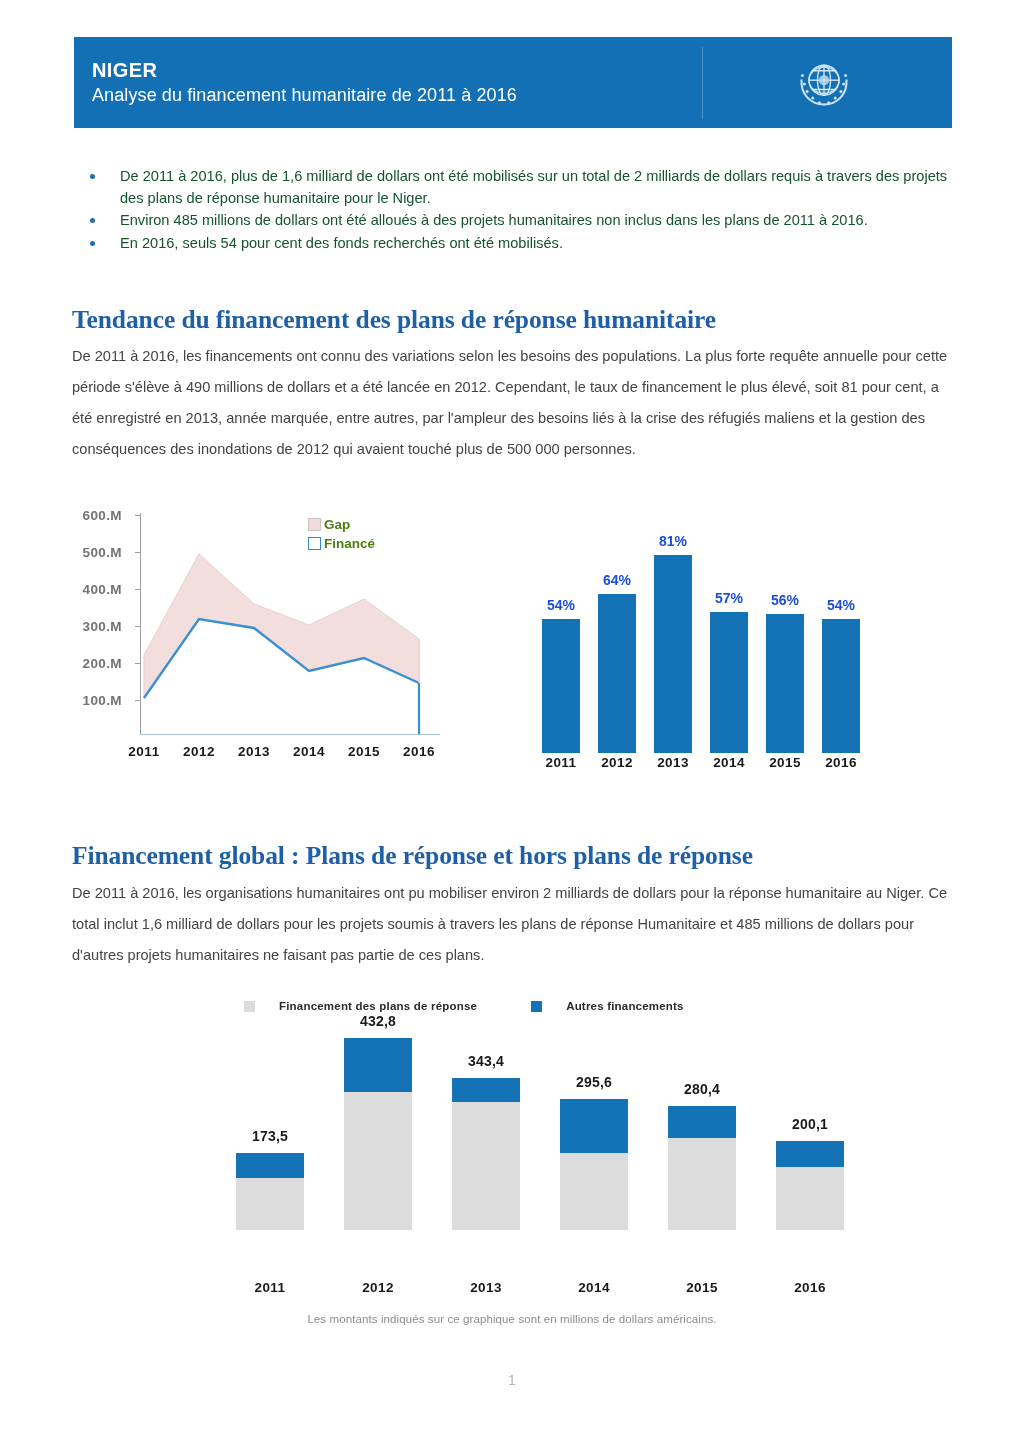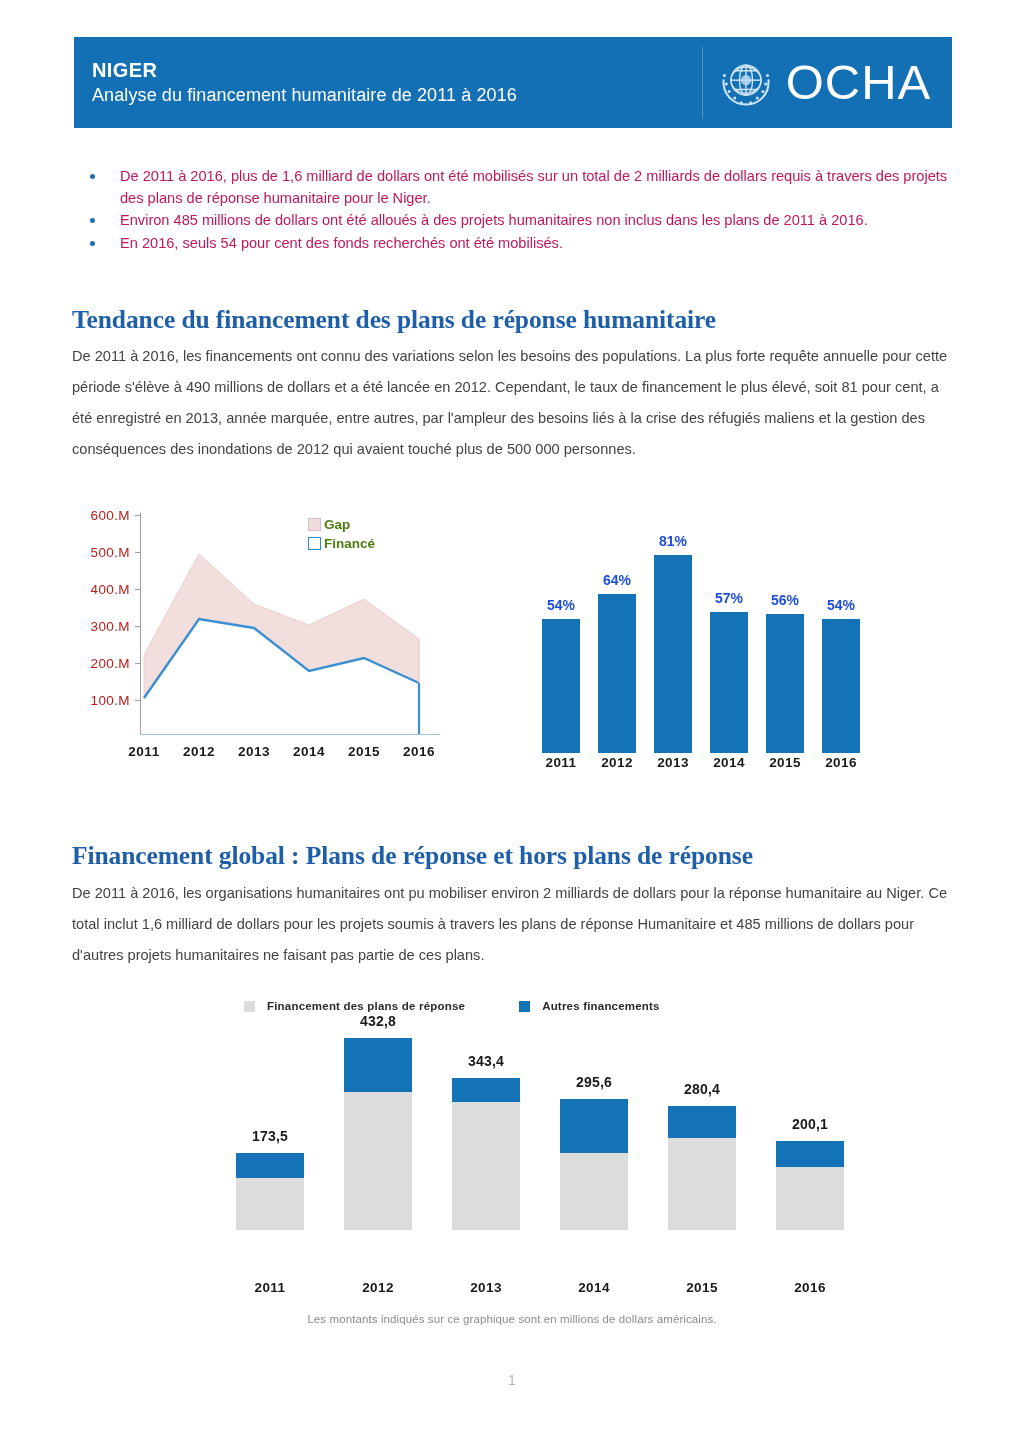--- a/index.html
+++ b/index.html
@@ -37,21 +37,21 @@
   }
   .un-emblem{width:60px;height:60px;flex:0 0 auto;}
 
   
   .bullets{
     position:absolute;left:82px;top:166px;width:870px;
   }
   .bullets ul{margin:0;padding:0;list-style:none;}
   .bullets li{
     position:relative;padding-left:38px;font-size:14.6px;line-height:21.5px;
-    color:#be185d;margin-bottom:1px;
+    color:#14532d;margin-bottom:1px;
   }
   .bullets li::before{
     content:"";position:absolute;left:8px;top:8px;width:5px;height:5px;
     border-radius:50%;background:#1f6fb2;
   }
 
   
   .h2{
     position:absolute;font-family:"Liberation Serif", serif;
     color:#1f5fa8;font-weight:bold;font-size:25.5px;letter-spacing:-0.1px;
@@ -70,21 +70,21 @@
   
   .chart-area{
     position:absolute;left:62px;top:505px;width:400px;height:285px;
   }
   .chart-bars{
     position:absolute;left:520px;top:555px;width:350px;height:230px;
   }
 
   .axis-labels{position:absolute;left:0;top:0;width:72px;height:215px;}
   .ylab{
-    position:absolute;right:4px;font-size:13.5px;font-weight:normal;color:#b91c1c;
+    position:absolute;right:12px;font-size:13.5px;font-weight:bold;color:#737373;
     letter-spacing:.4px;transform:translateY(-50%);white-space:nowrap;
   }
   .plot{
     position:absolute;left:78px;top:8px;width:300px;height:222px;
   }
   .axis-v{
     position:absolute;left:0;top:0;width:1px;height:222px;background:#9f9f9f;
   }
   .tick{position:absolute;left:-5px;width:5px;height:1px;background:#9f9f9f;}
   .axis-h{
@@ -119,21 +119,21 @@
 
   
   .chart-stack{
     position:absolute;left:200px;top:995px;width:624px;height:295px;
   }
   .st-legend{
     position:absolute;left:44px;top:0px;width:560px;height:22px;
     display:flex;align-items:center;gap:12px;font-size:11.5px;
     font-weight:bold;color:#2b2b2b;letter-spacing:.2px;
   }
-  .st-leg-item{display:flex;align-items:center;gap:12px;}
+  .st-leg-item{display:flex;align-items:center;gap:24px;}
   .st-sw{width:11px;height:11px;display:inline-block;flex:0 0 auto;}
   .st-sw-grey{background:#dcdcdc;}
   .st-sw-blue{background:#1472b6;}
   .st-plot{position:absolute;left:0;top:40px;width:624px;height:195px;}
   .stbar{position:absolute;bottom:0;width:68px;}
   .seg-blue{background:#1472b6;width:100%;}
   .seg-grey{background:#dcdcdc;width:100%;}
   .stlab{
     position:absolute;font-size:14px;font-weight:bold;color:#1a1a1a;
     transform:translateX(-50%);white-space:nowrap;letter-spacing:.2px;
@@ -189,21 +189,20 @@
               <circle cx="20" cy="48" r="1.6"></circle>
             <circle cx="27" cy="53" r="1.6"></circle>
             <circle cx="55" cy="24" r="1.6"></circle>
               <circle cx="53" cy="33" r="1.6"></circle>
             <circle cx="50" cy="41" r="1.6"></circle>
               <circle cx="44" cy="48" r="1.6"></circle>
             <circle cx="37" cy="53" r="1.6"></circle>
           </g>
         </svg>
       </span>
-      <span class="ocha-word">OCHA</span>
     </div>
   </div>
 
   <div class="bullets">
     <ul>
       <li>De 2011 à 2016, plus de 1,6 milliard de dollars ont été mobilisés sur un total de 2 milliards de dollars requis à travers des projets des plans de réponse humanitaire pour le Niger.</li>
       <li>Environ 485 millions de dollars ont été alloués à des projets humanitaires non inclus dans les plans de 2011 à 2016.</li>
       <li>En 2016, seuls 54 pour cent des fonds recherchés ont été mobilisés.</li>
     </ul>
   </div>

